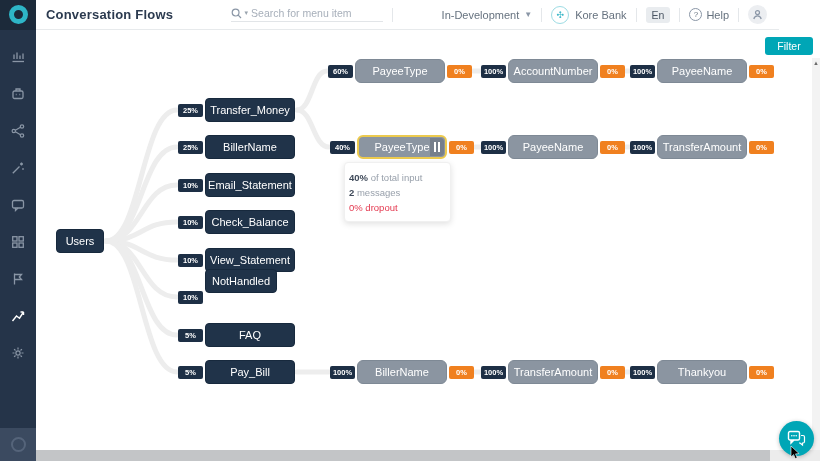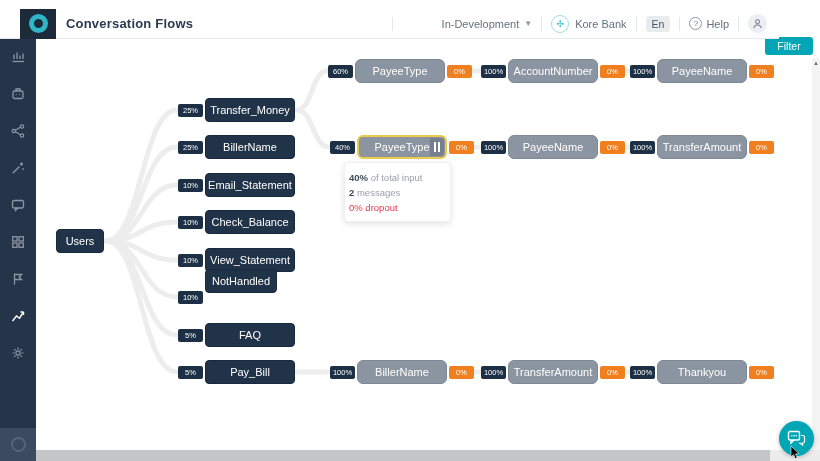--- a/index.html
+++ b/index.html
@@ -1,22 +1,22 @@
 <!DOCTYPE html>
 <html><head>
 <meta charset="utf-8">
 <style>
   * { margin:0; padding:0; box-sizing:border-box; }
   html,body { width:820px; height:461px; }
   body { font-family:"Liberation Sans", sans-serif; background:#fff; overflow:hidden; }
   .app { position:relative; width:820px; height:461px; background:#fff; overflow:hidden; }
 
   
-  .header { position:absolute; left:0; top:9px; width:779px; height:30px; background:#fff;
-            border-bottom:1px solid #e7eaec; display:flex; align-items:center; z-index:30;padding-left:20px; }
+  .header { position:absolute; left:0; top:0; width:779px; height:30px; background:#fff;
+            border-bottom:1px solid #e7eaec; display:flex; align-items:center; z-index:30; }
   .logo-box { width:36px; height:30px; background:#1c2a3a; display:flex; align-items:center; justify-content:center; flex:0 0 36px; }
   .logo-ring { width:19px; height:19px; border:5px solid #2eb6c7; border-radius:50%; }
   .page-title { font-size:13px; font-weight:700; color:#2b3a4f; margin-left:10px; letter-spacing:.2px; }
   .header-right { margin-left:auto; display:flex; align-items:center; gap:9px; padding-right:12px; }
   .hsep { width:1px; height:14px; background:#e4e7ea; }
   .search-wrap { display:flex; align-items:center; gap:3px; border-bottom:1px solid #e2e5e8; padding-bottom:2px; width:152px; }
   .search-wrap svg { flex:0 0 auto; }
   .caret { font-size:7px; color:#9aa4ae; }
   .search-input { border:none; outline:none; font-size:10.5px; color:#5f6b7a; width:110px; font-family:"Liberation Sans",sans-serif; }
   .search-input::placeholder { color:#a7afba; }
@@ -50,21 +50,21 @@
   .node { position:absolute; height:24px; display:flex; align-items:center; justify-content:center;
           font-size:11px; font-weight:400; color:#fff; cursor:pointer; }
   .node.user, .node.intent { background:#203349; border:1px solid #17293d; border-radius:4px;text-align:center; }
   .node.entity { background:#8b95a1; border:1px solid #7e8995; border-radius:6px; }
   .node.selected { border:2px solid #ecca4e; }
   .handle { position:absolute; right:1px; top:1px; bottom:1px; width:14px; background:#767f8c;
             border-radius:0 4px 4px 0; display:flex; gap:2px; align-items:center; justify-content:center; }
   .handle i { width:2px; height:10px; background:#fff; display:block; }
 
   .badge { position:absolute; height:13px; min-width:25px; padding:0 2px; display:flex; align-items:center; justify-content:center;
-           font-size:7.5px; font-weight:400; color:#fff; border-radius:2px; z-index:3; }
+           font-size:7.5px; font-weight:700; color:#fff; border-radius:2px; z-index:3; }
   .badge.dark { background:#1d2f45; }
   .badge.orange { background:#f0801f; }
 
   
   .tooltip { position:absolute; left:344px; top:162px; width:107px; background:#fff; border:1px solid #f0f0f0;
              border-radius:4px; box-shadow:0 2px 6px rgba(0,0,0,.12); z-index:5; padding:7px 4px 6px; text-align:left; }
   .tooltip .tl { font-size:9.5px; color:#98a0ab; line-height:15px; }
   .tooltip .tl b { color:#3f4a5a; }
   .tooltip .tl.drop { color:#e4374e; }
 
@@ -197,20 +197,28 @@
 
     <button class="filter-btn">Filter</button>
   </div>
 
   <div class="header">
     <div class="logo-box">
         <div class="logo-ring"></div>
       </div>
     <div class="page-title">Conversation Flows</div>
     <div class="header-right">
+      <div class="search-wrap">
+        <svg width="11" height="11" viewBox="0 0 11 11" fill="none">
+            <circle cx="4.6" cy="4.6" r="3.4" stroke="#8a96a6" stroke-width="1.2"></circle>
+            <path d="M7.2 7.2L10 10" stroke="#8a96a6" stroke-width="1.2"></path>
+          </svg>
+        <span class="caret">▾</span>
+        <input class="search-input" placeholder="Search for menu item" style="">
+      </div>
       <div class="hsep"></div>
       <div class="env">
           <span>In-Development</span>
           <span class="chev">▼</span>
         </div>
       <div class="hsep"></div>
       <div class="acct">
         <span class="acct-avatar">✣</span>
         <span class="acct-name">Kore Bank</span>
       </div>

